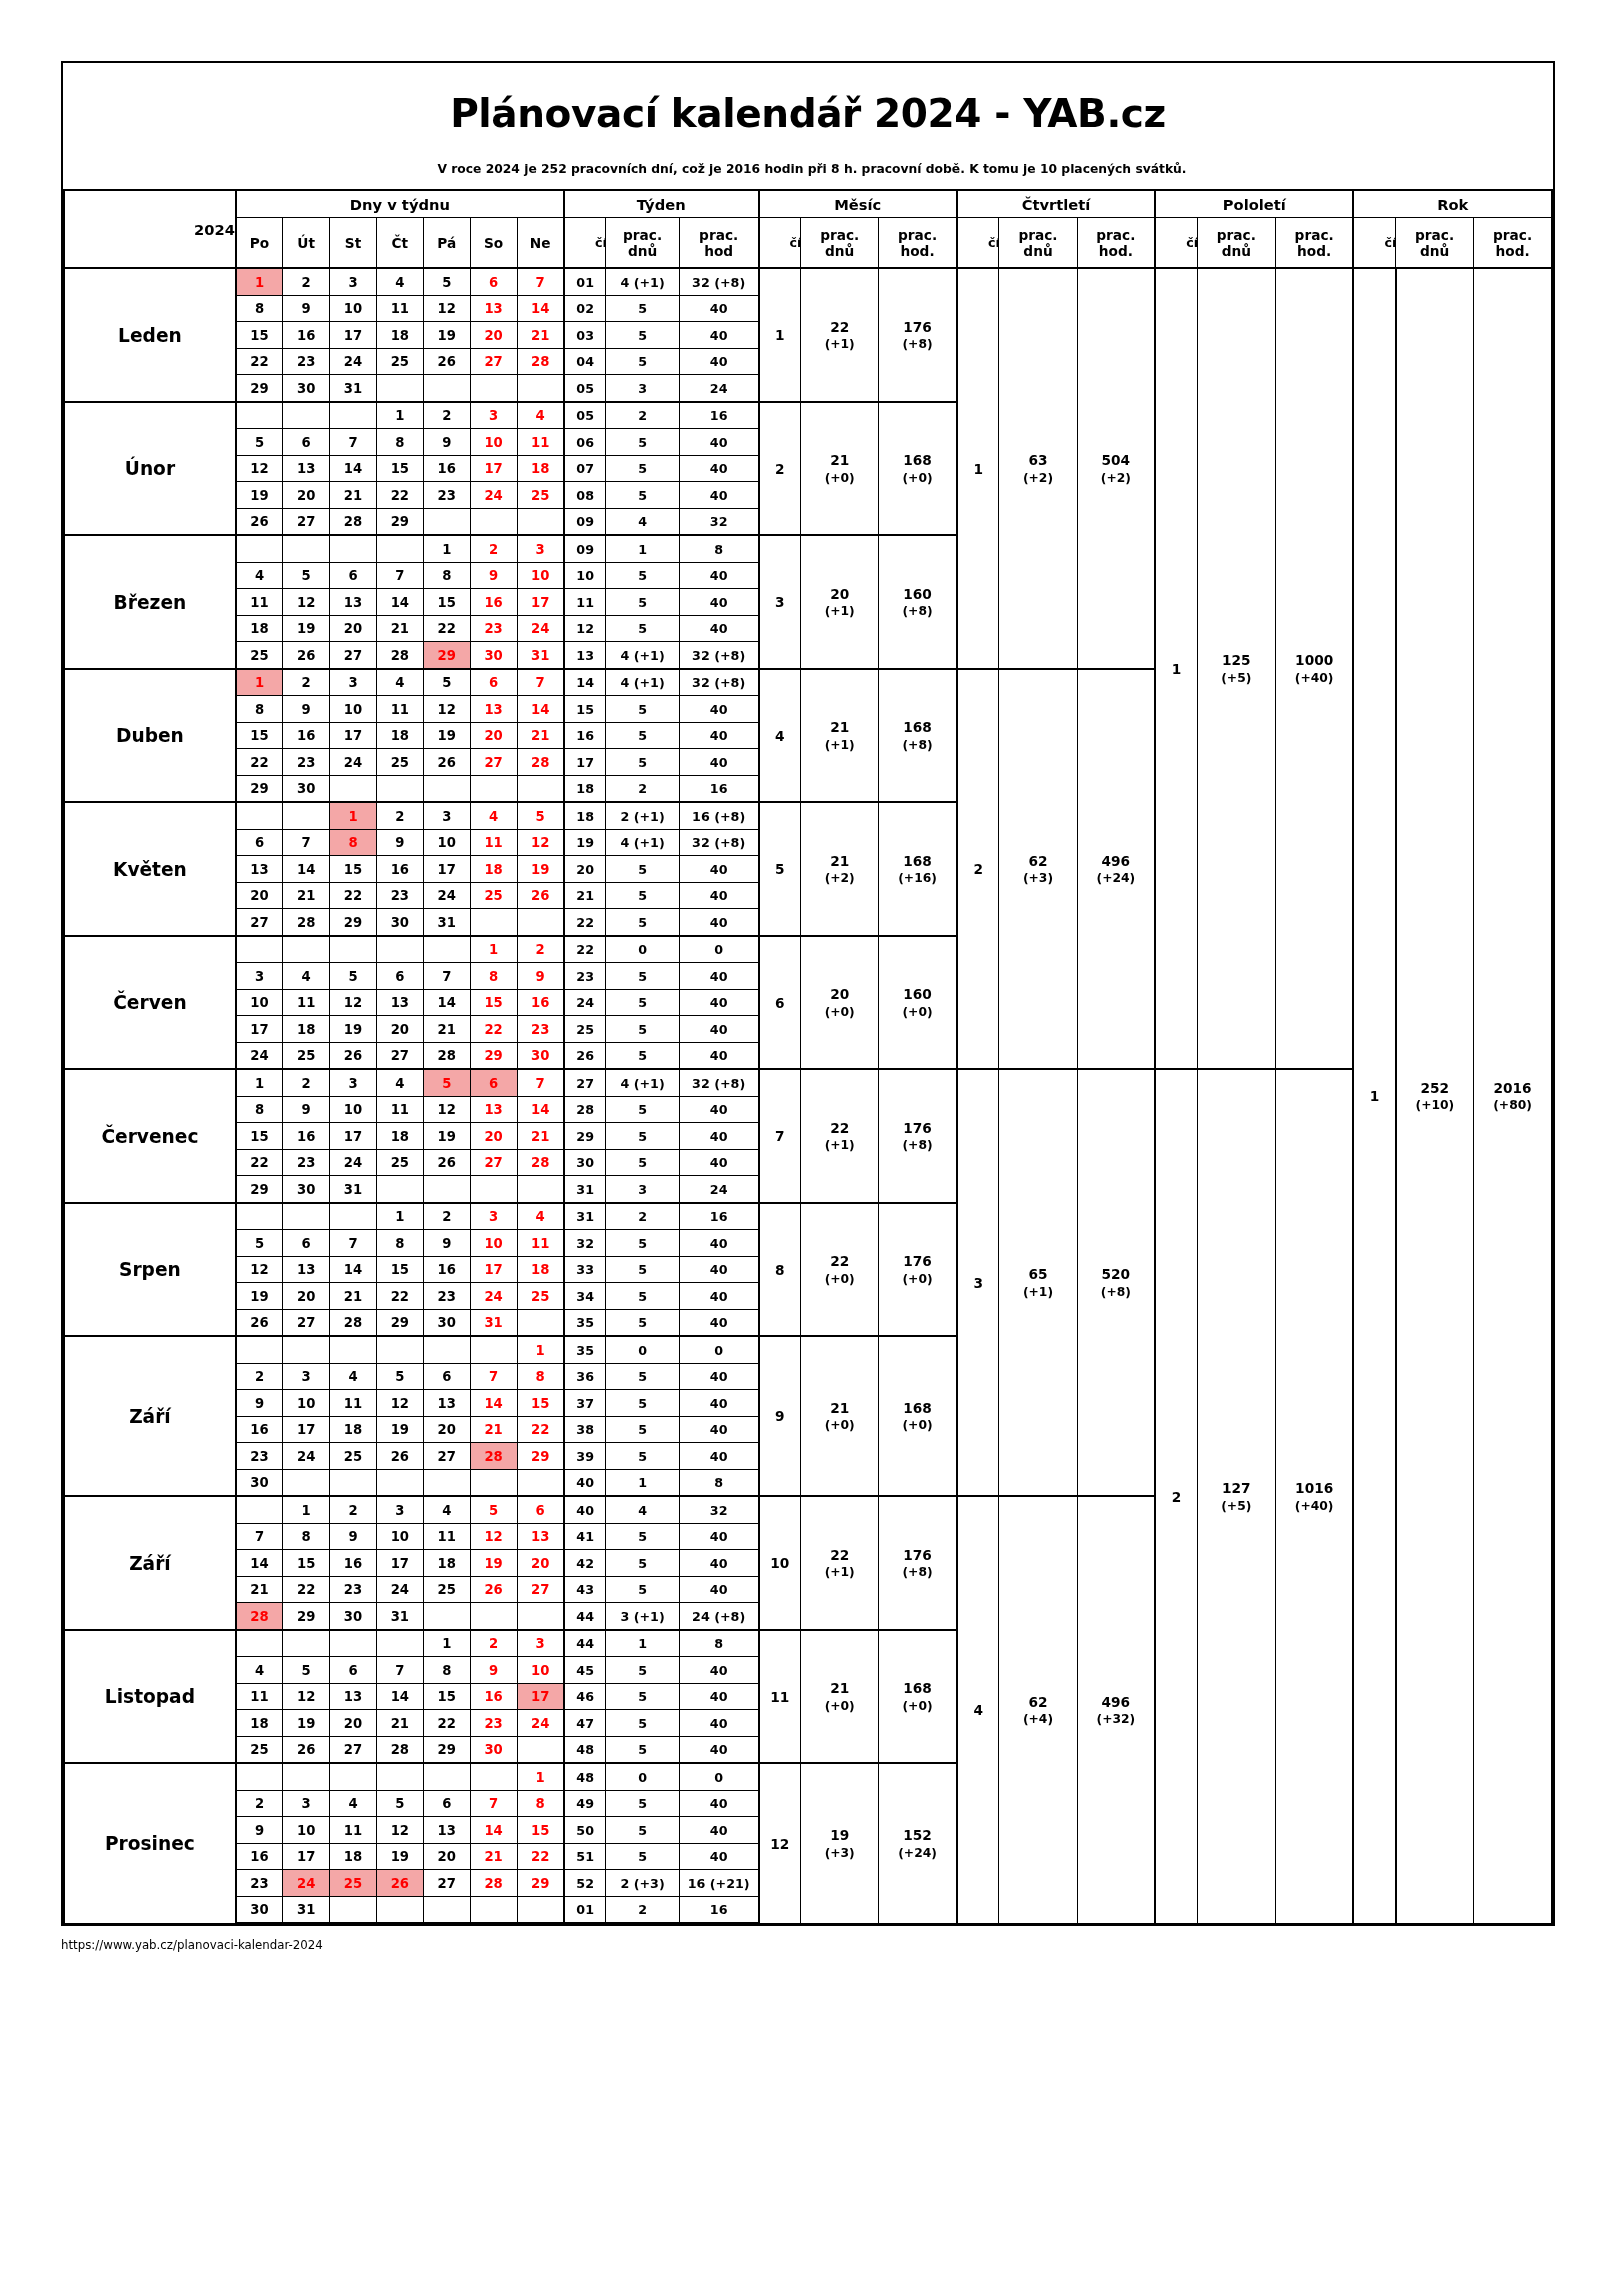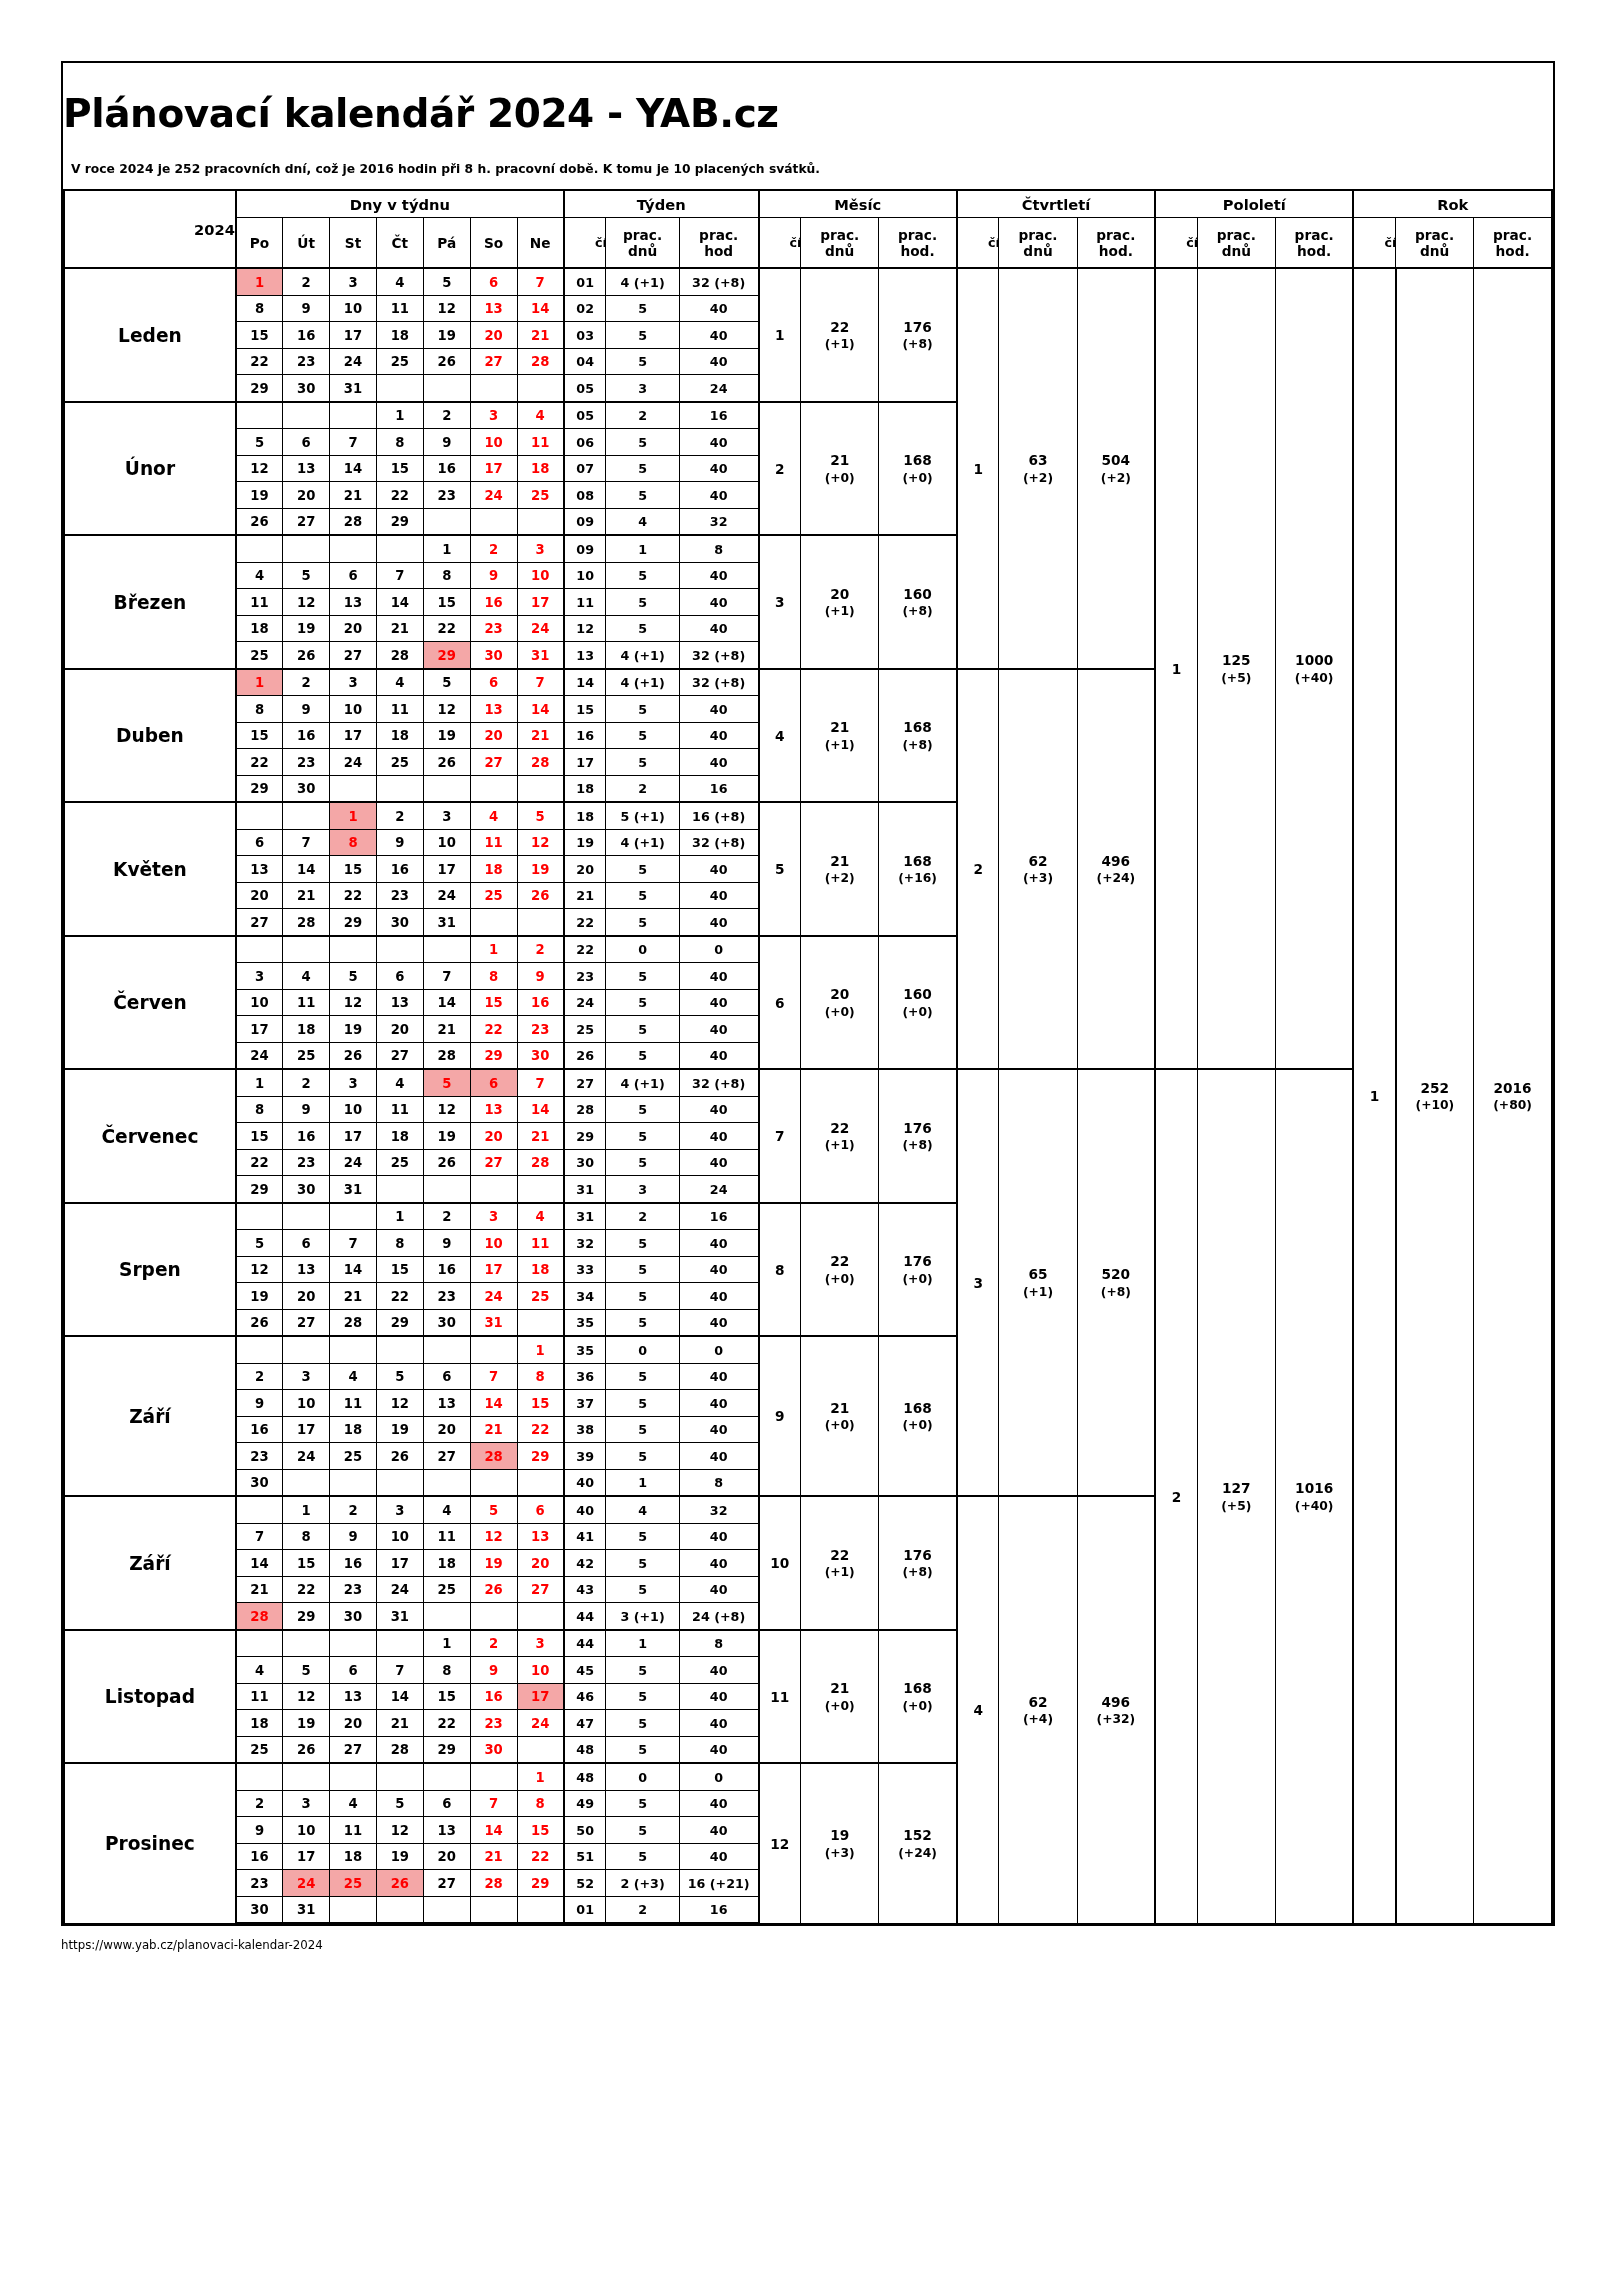--- a/index.html
+++ b/index.html
@@ -21,20 +21,21 @@
     box-sizing: border-box;
     padding: 61px 59px 0 61px;
   }
   #frame {
     border: 2px solid #000;
     box-sizing: border-box;
     width: 1494px;
   }
   .title-area {
     padding: 29px 0 5.9px 0;
+    text-align: center;
   }
   #doc-title {
     font-size: 39px;
     font-weight: bold;
     letter-spacing: -0.4px;
     line-height: 1.15;
     font-family: "DejaVu Sans", "Liberation Sans", sans-serif;
   }
   #doc-subtitle {
     font-size: 12.3px;
@@ -475,21 +476,21 @@
           <tr>
             <td class="mname month-top grp-left" rowspan="5">Květen</td>
             <td class="day month-top grp-left"></td>
             <td class="day month-top"></td>
             <td class="day month-top holiday">1</td>
             <td class="day month-top">2</td>
             <td class="day month-top">3</td>
             <td class="day month-top weekend">4</td>
             <td class="day month-top grp-right weekend">5</td>
             <td class="wnum month-top">18</td>
-            <td class="wval month-top">5 (+1)</td>
+            <td class="wval month-top">2 (+1)</td>
             <td class="wval grp-right month-top">16 (+8)</td>
             <td class="aggnum month-top" rowspan="5">5</td>
             <td class="agg month-top" rowspan="5"><span>21</span><span class="sub">(+2)</span></td>
             <td class="agg grp-right month-top" rowspan="5"><span>168</span><span class="sub">(+16)</span></td>
           </tr>
           <tr>
             <td class="day grp-left">6</td>
             <td class="day">7</td>
             <td class="day holiday">8</td>
             <td class="day">9</td>

